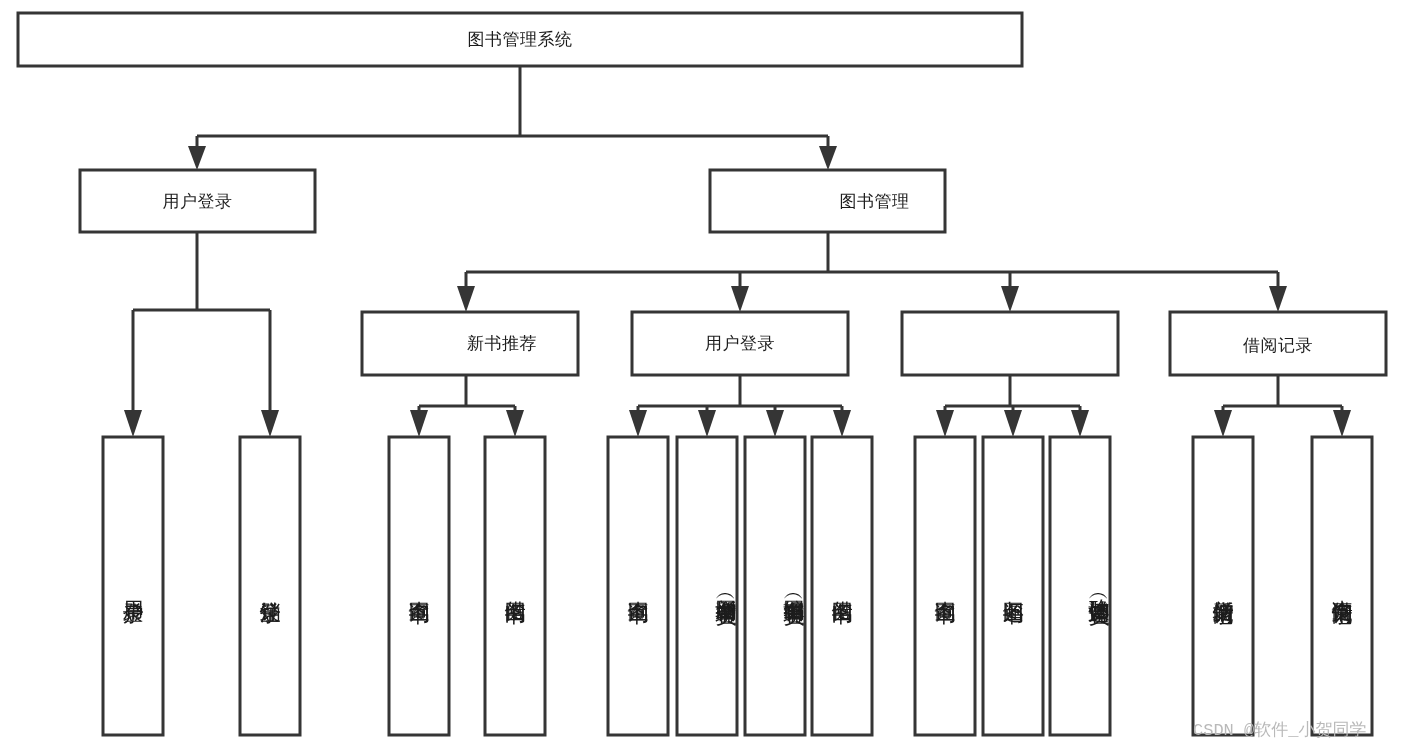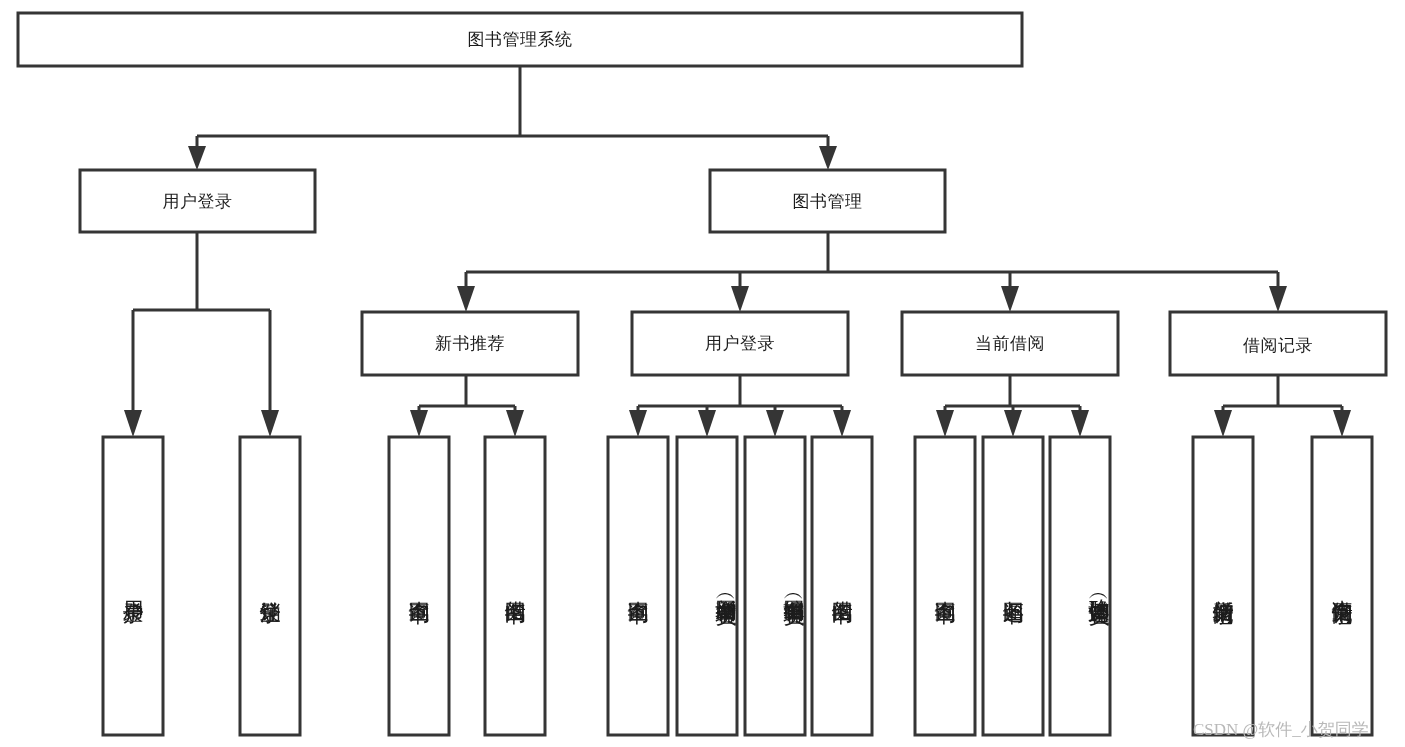--- a/index.html
+++ b/index.html
@@ -63,21 +63,21 @@
     writing-mode: vertical-rl;
     text-orientation: upright;
     line-height: 1.08;
     letter-spacing: 1px;
     pointer-events: none;
   }
   .watermark {
     position: absolute;
     color: #b9b9b9;
     font-size: 17px;
-    font-family: Liberation Serif, serif;
+    font-family: Liberation Mono, monospace;
     white-space: nowrap;
     pointer-events: none;
   }
 </style>
 </head>
 <body>
 
 <div id="diagram-root">
 
   <svg class="diagram-svg" viewBox="0 0 1405 747">
@@ -183,25 +183,24 @@
     <rect class="node-box" x="983" y="437" width="60" height="298"></rect>
     <rect class="node-box" x="1050" y="437" width="60" height="298"></rect>
 
     <rect class="node-box" x="1193" y="437" width="60" height="298"></rect>
     <rect class="node-box" x="1312" y="437" width="60" height="298"></rect>
   </svg>
 
   <div class="node-label-h" style="left:18px; top:13px; width:1004px; height:53px;">图书管理系统</div>
 
   <div class="node-label-h" style="left:80px; top:170px; width:235px; height:62px;">用户登录</div>
-  <div class="node-label-h" style="left:710px; top:170px; width:235px; height:62px;">图书管理</div>
-
-  <div class="node-label-h" style="left:362px; top:312px; width:216px; height:63px;">新书推荐</div>
+  <div class="node-label-h" style="left:710px; top:170px; width:235px; height:62px;padding-left:47px;">图书管理</div>
+
+  <div class="node-label-h" style="left:362px; top:312px; width:216px; height:63px;padding-left:32px;">新书推荐</div>
   <div class="node-label-h" style="left:632px; top:312px; width:216px; height:63px;">用户登录</div>
-  <div class="node-label-h" style="left:902px; top:312px; width:216px; height:63px;">当前借阅</div>
   <div class="node-label-h" style="left:1170px; top:312px; width:216px; height:66px;">借阅记录</div>
 
   <div class="node-label-v" style="left:103px; top:437px; width:60px; height:298px;">用户登录</div>
   <div class="node-label-v" style="left:240px; top:437px; width:60px; height:298px;">注销登录</div>
 
   <div class="node-label-v" style="left:389px; top:437px; width:60px; height:298px;">查询图书</div>
   <div class="node-label-v" style="left:485px; top:437px; width:60px; height:298px;">借阅图书</div>
 
   <div class="node-label-v" style="left:608px; top:437px; width:60px; height:298px;">查询图书</div>
   <div class="node-label-v" style="left:677px; top:437px; width:60px; height:298px; align-items:flex-start;">新增图书（管理员）</div>

